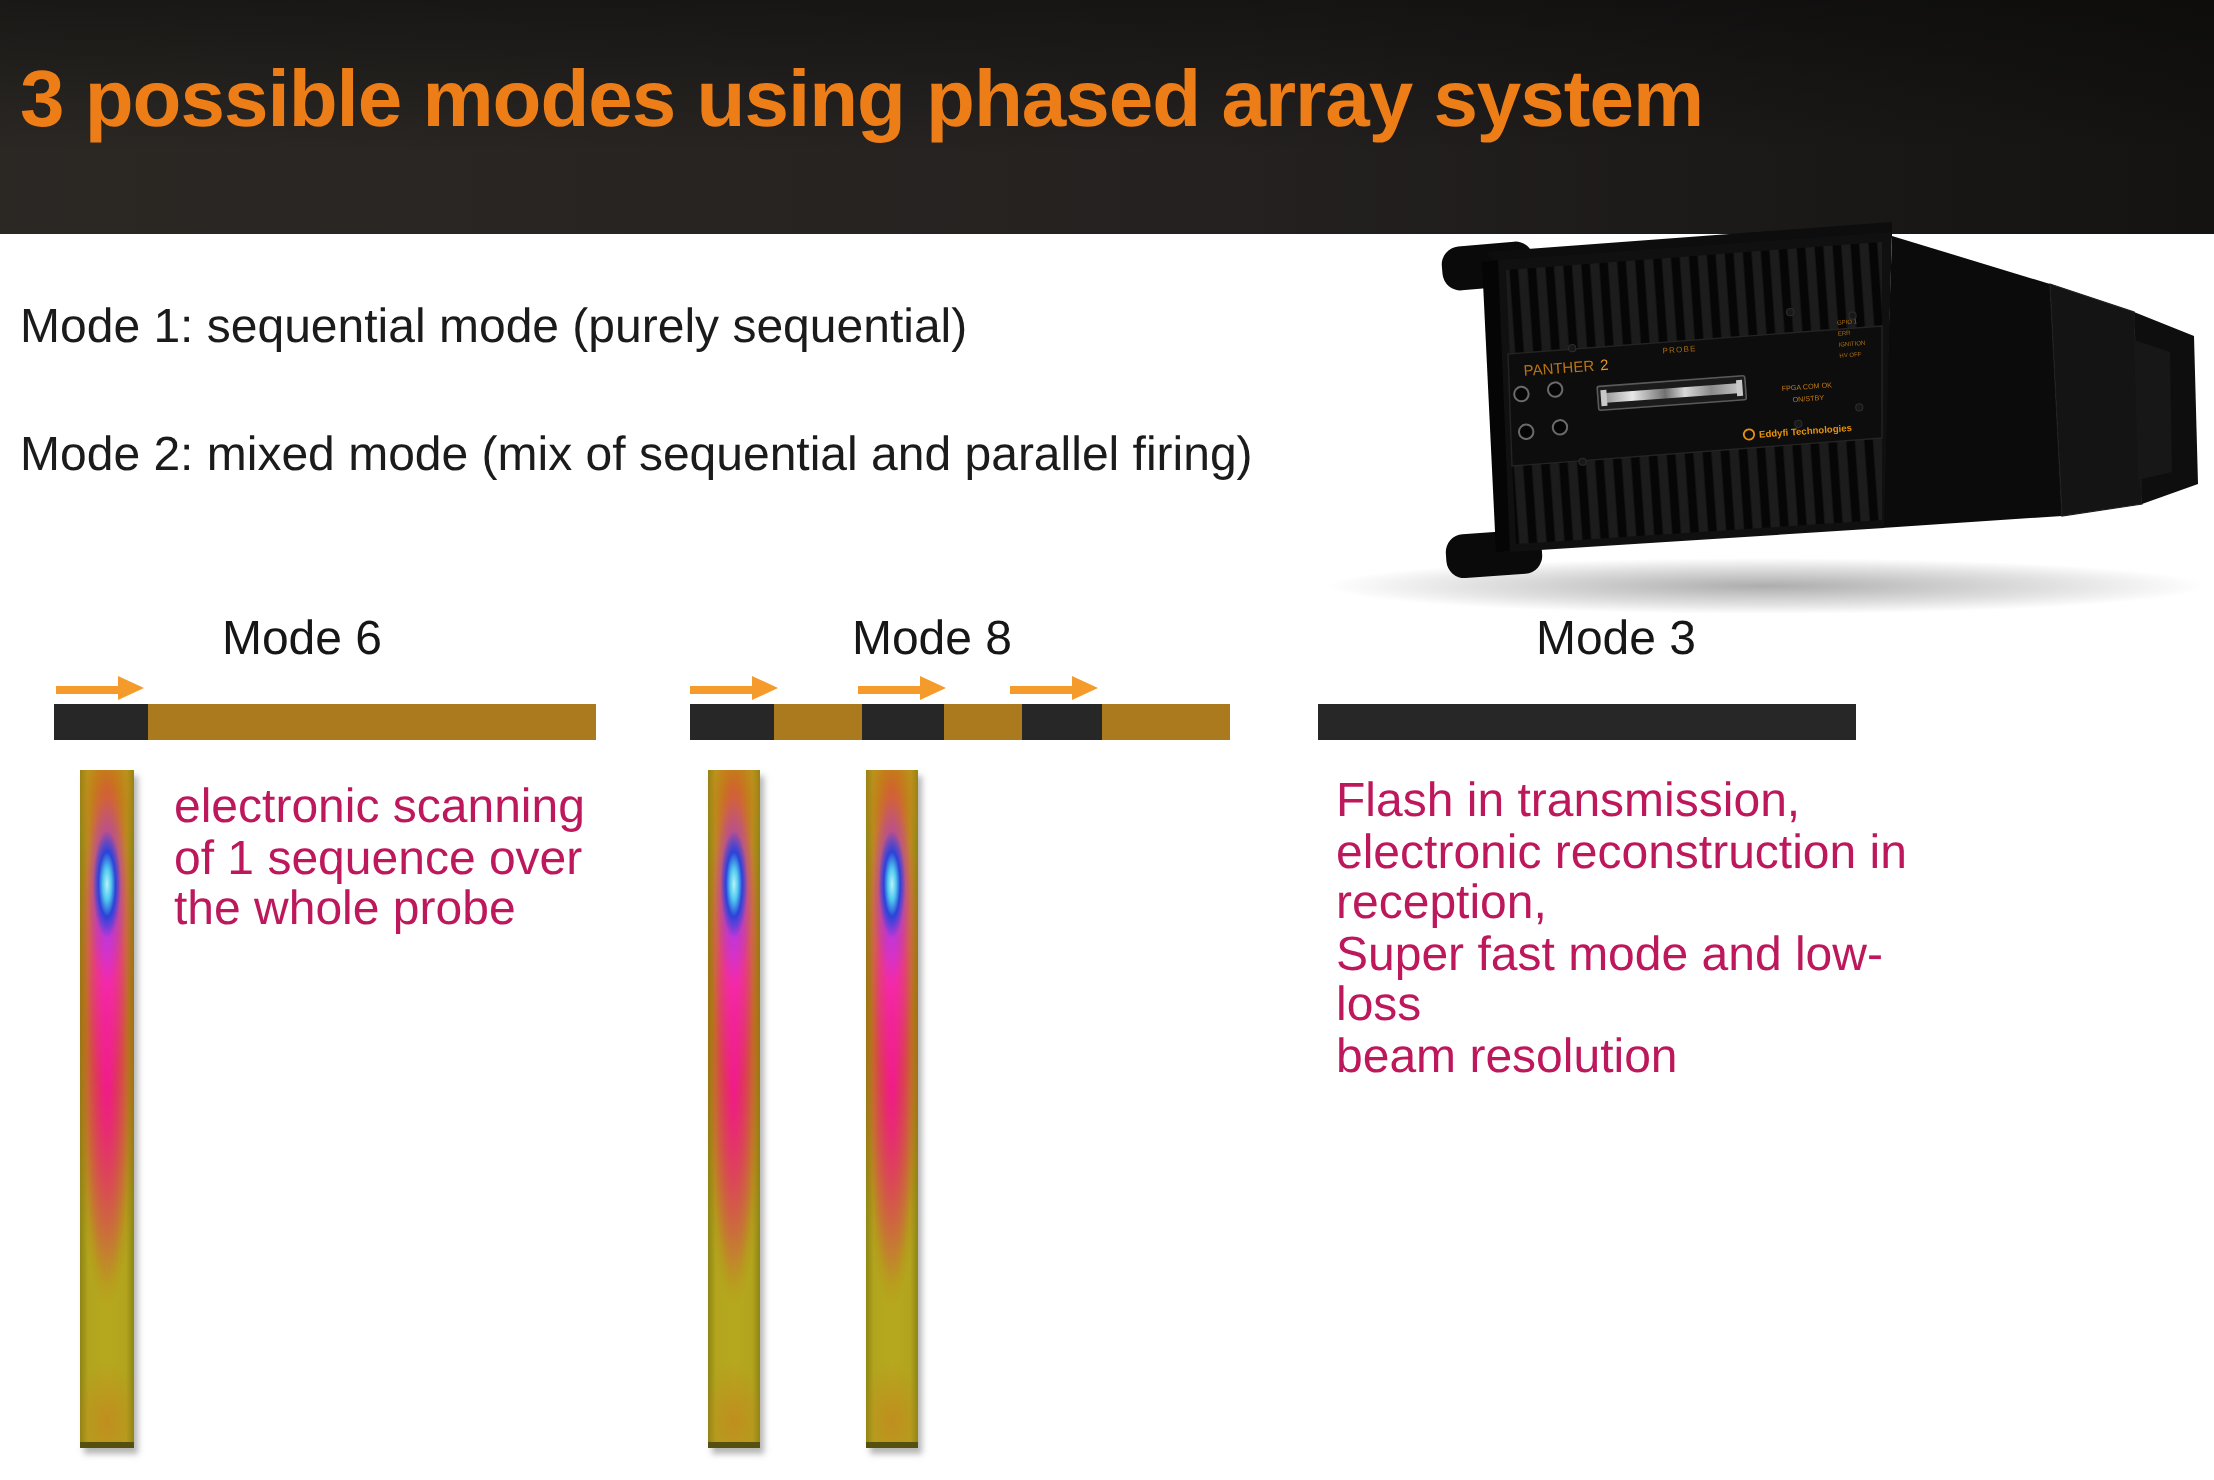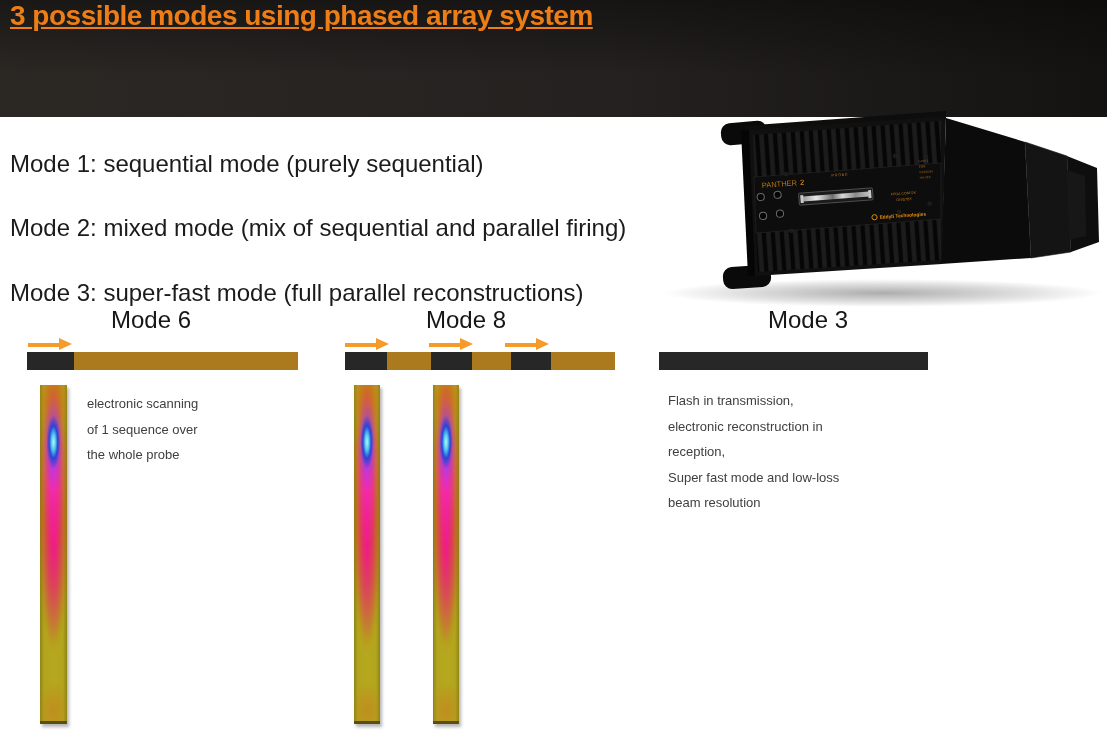--- a/index.html
+++ b/index.html
@@ -11,23 +11,23 @@
   }
 
   
   .header {
     position:absolute; left:0; top:0; width:1107px; height:117px;
     background:
       linear-gradient(180deg, rgba(5,5,5,.45) 0%, rgba(5,5,5,0) 65%),
       linear-gradient(90deg, #2b2824 0%, #242120 55%, #141311 100%);
   }
   .title {
-    position:absolute; left:10px; top:0;
-    font-size:28px; font-weight:bold; letter-spacing:-0.5px;
-    color:#ed7d17; white-space:nowrap;text-decoration:underline;
+    position:absolute; left:10px; top:28px;
+    font-size:40px; font-weight:bold; letter-spacing:-0.5px;
+    color:#ed7d17; white-space:nowrap;
   }
 
   
   .intro-line {
     position:absolute; left:10px;
     font-size:24px; color:#1b1b1b; white-space:nowrap;
   }
   .intro-0 { top:150px;text-align:right; }
   .intro-1 { top:214px; }
   .intro-2 { top:279px; }
@@ -87,39 +87,38 @@
       radial-gradient(ellipse 70% 10% at 50% 3%,  rgba(205,110,25,.70) 0%, rgba(205,110,25,0) 100%),
       radial-gradient(ellipse 60% 9%  at 50% 97%, rgba(200,120,30,.55) 0%, rgba(200,120,30,0) 100%),
       linear-gradient(90deg, #8e8515 0%, #b2a41d 15%, #b6a81e 50%, #b2a41d 85%, #8e8515 100%);
   }
   .beam-0 { left:40px;  width:27px; }
   .beam-1 { left:354px; width:26px; }
   .beam-2 { left:433px; width:26px; }
 
   
   .desc {
-    position:absolute; font-size:13px; line-height:25.5px;
-    color:#404040; white-space:pre-line;
+    position:absolute; font-size:24px; line-height:25.5px;
+    color:#be185d; white-space:pre-line;
   }
   .desc-0 { left:87px;  top:391px; width:210px; }
   .desc-1 { left:483px; top:389px; width:175px; }
   .desc-2 { left:668px; top:388px; width:300px; }
 </style>
 </head>
 <body>
 
 <div class="slide">
 
   <div class="header">
     <div class="title">3 possible modes using phased array system</div>
   </div>
 
   <div class="intro-line intro-0">Mode 1: sequential mode (purely sequential)</div>
   <div class="intro-line intro-1">Mode 2: mixed mode (mix of sequential and parallel firing)</div>
-  <div class="intro-line intro-2">Mode 3: super-fast mode (full parallel reconstructions)</div>
 
   <svg class="device" viewBox="0 0 414 202" aria-hidden="true">
     <defs>
       <radialGradient id="shadowG" cx="50%" cy="50%" r="50%">
         <stop offset="0%" stop-color="rgba(0,0,0,0.32)"></stop>
         <stop offset="65%" stop-color="rgba(0,0,0,0.12)"></stop>
         <stop offset="100%" stop-color="rgba(0,0,0,0)"></stop>
       </radialGradient>
       <pattern id="finsP" width="9" height="14" patternUnits="userSpaceOnUse" patternTransform="rotate(-4)">
         <rect width="9" height="14" fill="#060606"></rect>

